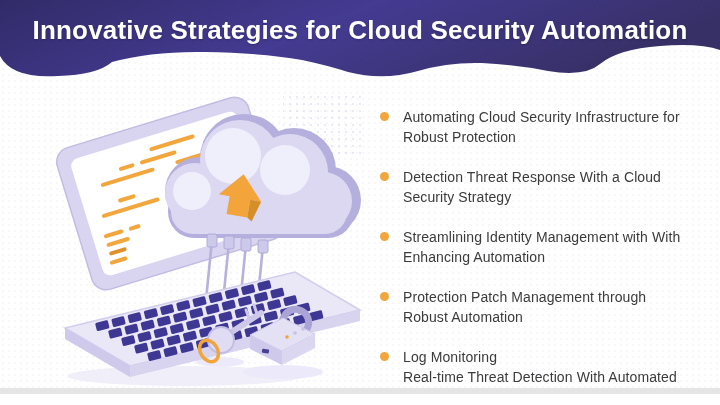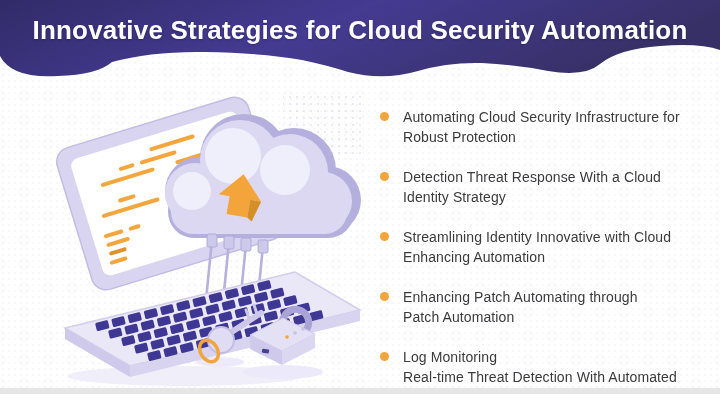--- a/index.html
+++ b/index.html
@@ -235,35 +235,35 @@
       <span class="bullet-dot"></span>
       <div class="item-text">
         <span>Automating Cloud Security Infrastructure for</span>
         <span>Robust Protection</span>
       </div>
     </div>
     <div class="list-item">
       <span class="bullet-dot"></span>
       <div class="item-text">
         <span>Detection Threat Response With a Cloud</span>
-        <span>Identity Strategy</span>
-      </div>
-    </div>
-    <div class="list-item">
-      <span class="bullet-dot"></span>
-      <div class="item-text">
-        <span>Streamlining Identity Innovative with Cloud</span>
+        <span>Security Strategy</span>
+      </div>
+    </div>
+    <div class="list-item">
+      <span class="bullet-dot"></span>
+      <div class="item-text">
+        <span>Streamlining Identity Management with With</span>
         <span>Enhancing Automation</span>
       </div>
     </div>
     <div class="list-item">
       <span class="bullet-dot"></span>
       <div class="item-text">
-        <span>Enhancing Patch Automating through</span>
-        <span>Patch Automation</span>
+        <span>Protection Patch Management through</span>
+        <span>Robust Automation</span>
       </div>
     </div>
     <div class="list-item">
       <span class="bullet-dot"></span>
       <div class="item-text">
         <span>Log Monitoring</span>
         <span>Real-time Threat Detection With Automated</span>
       </div>
     </div>
   </div>

